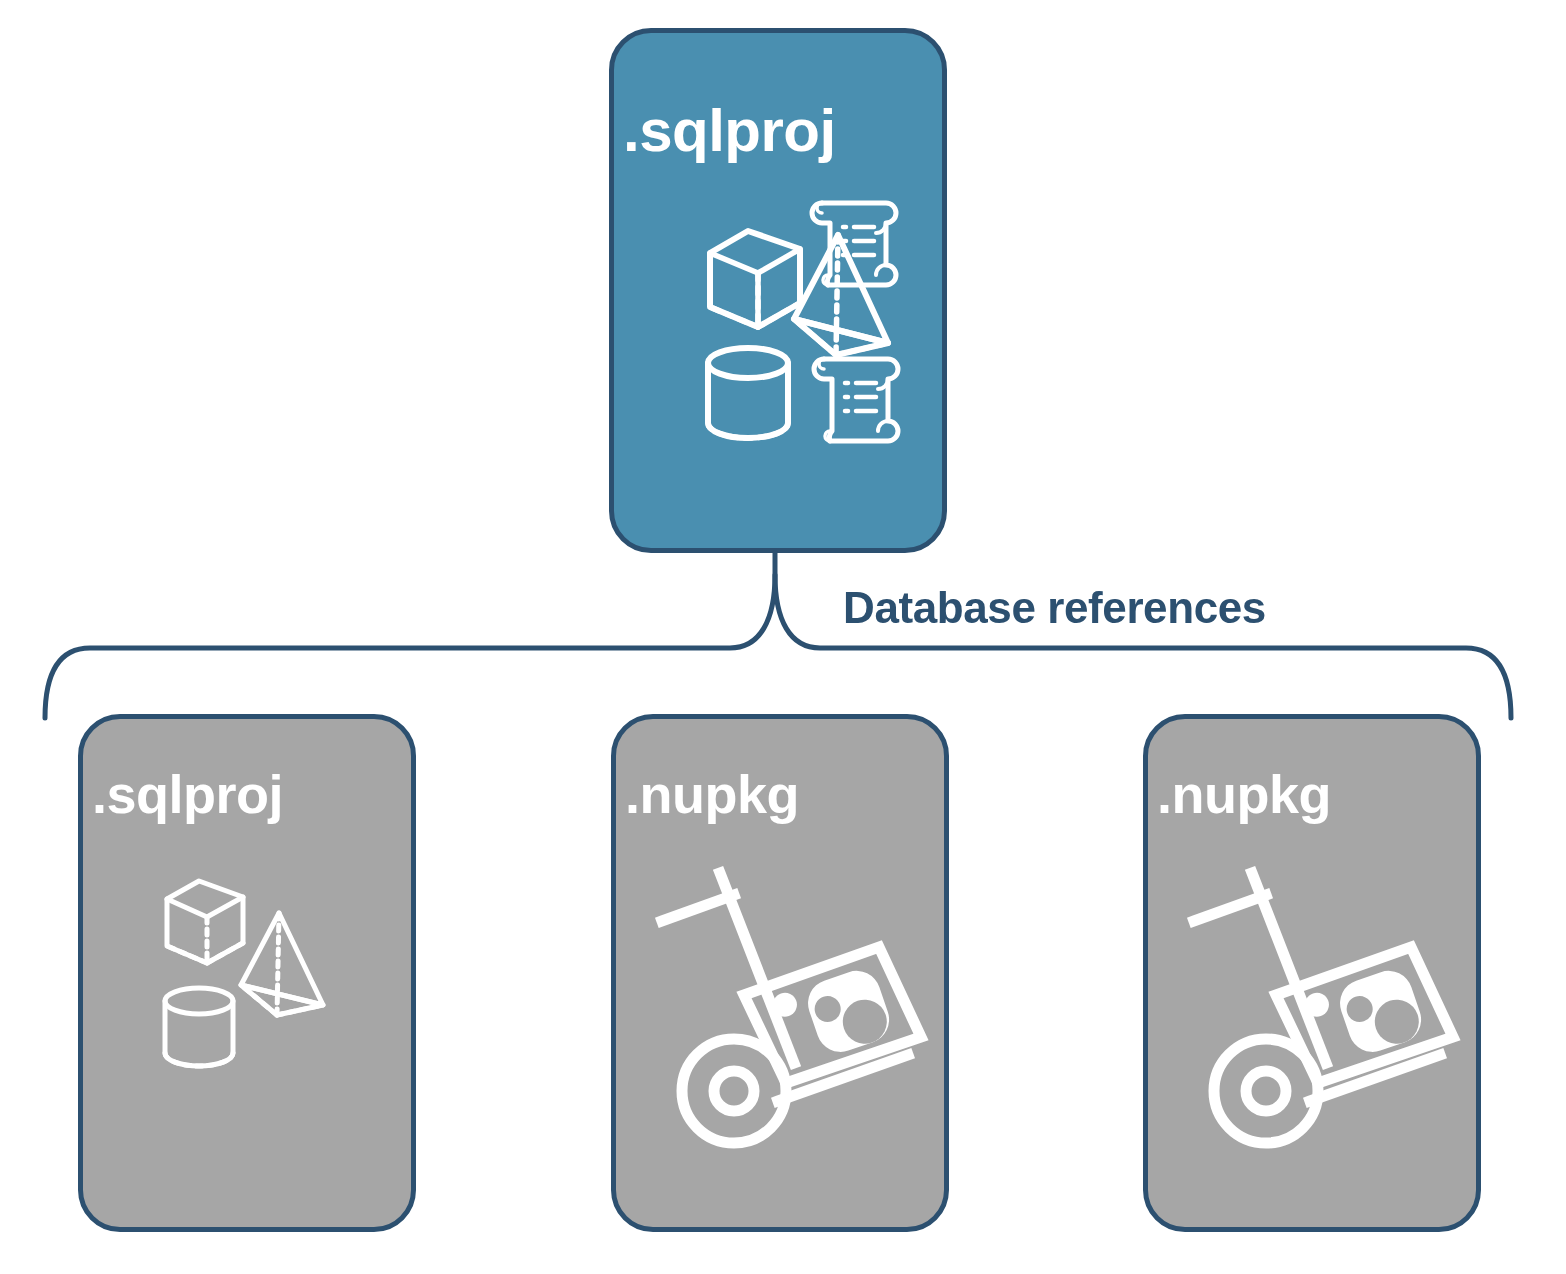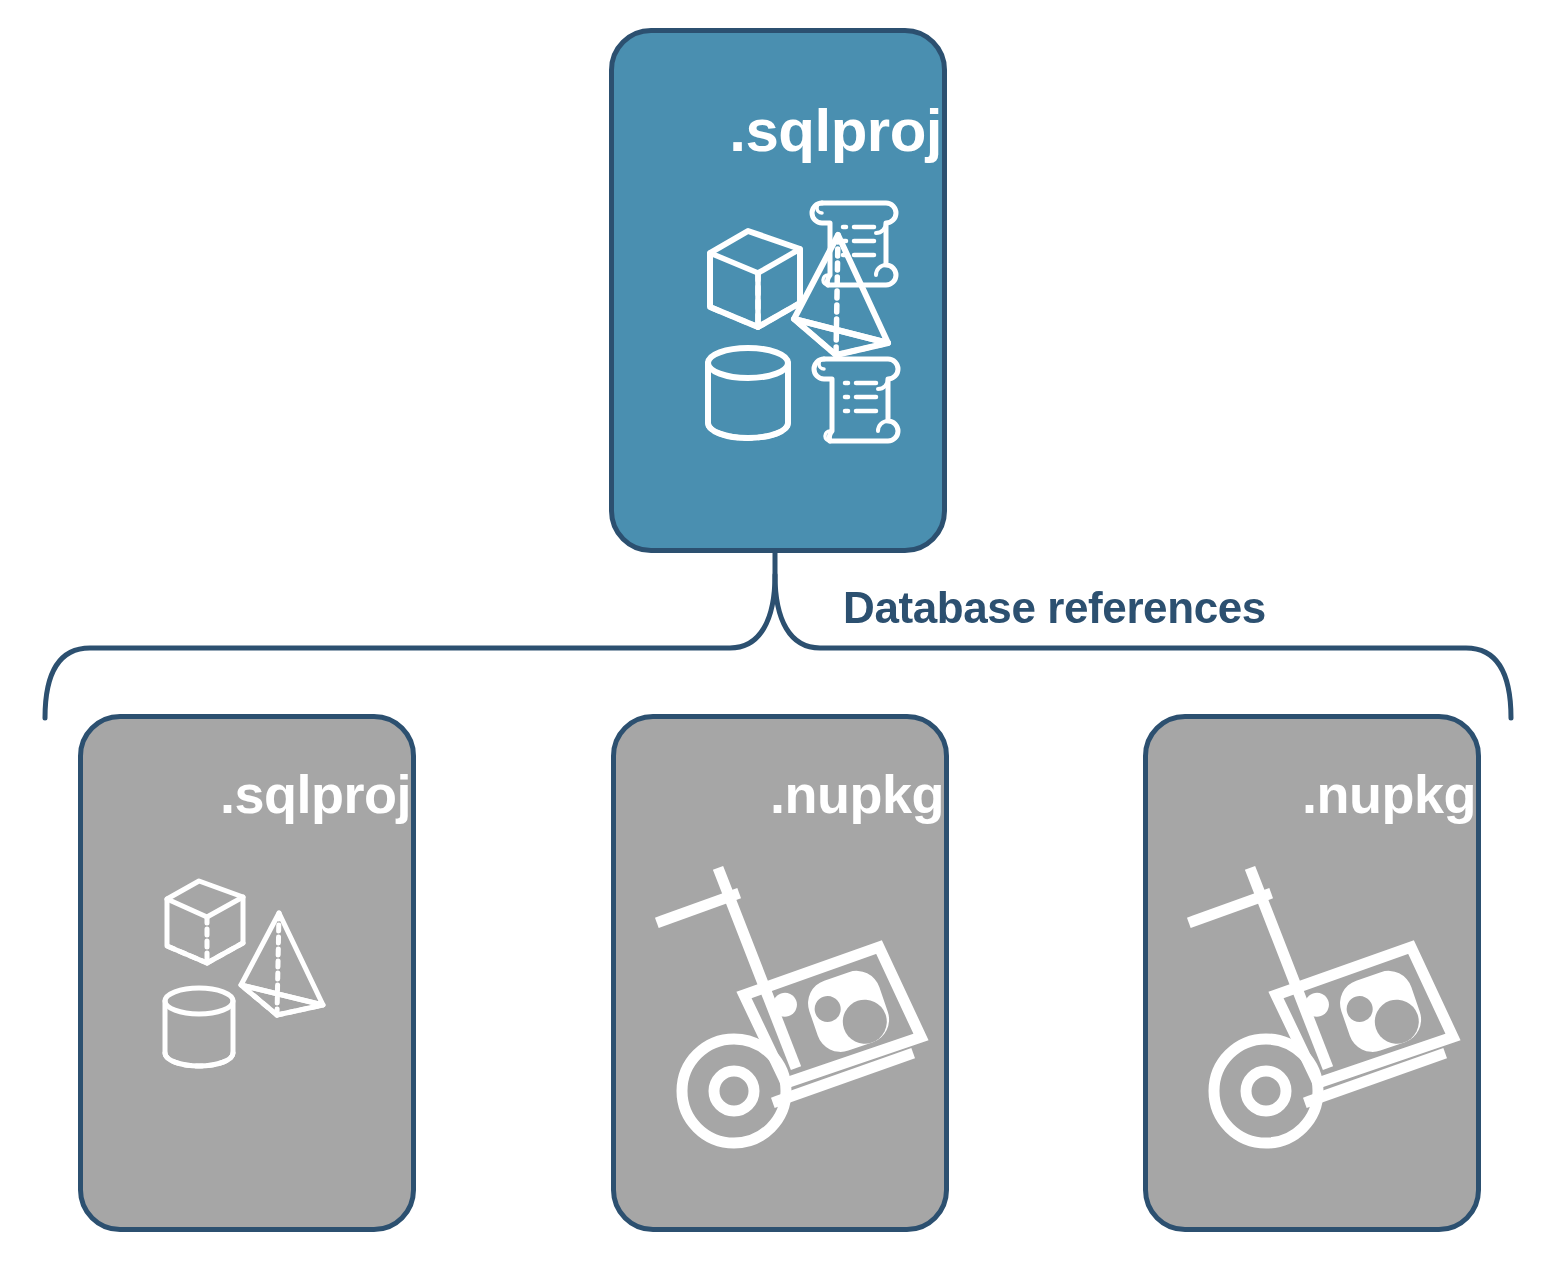--- a/index.html
+++ b/index.html
@@ -24,25 +24,26 @@
     position: absolute;
     box-sizing: border-box;
     border: 5px solid #2c5070;
     border-radius: 42px;
     overflow: hidden;
   }
   .card .card-title {
     position: absolute;
     left: 0;
     width: 100%;
-    text-align: right;
+    text-align: left;
     color: #ffffff;
     font-weight: bold;
     letter-spacing: -0.5px;
     line-height: 1;
+    padding-left: 9px;
   }
   .card .card-art {
     position: absolute;
     left: 0;
     width: 100%;
   }
   
   #card-source {
     left: 609px;
     top: 28px;

